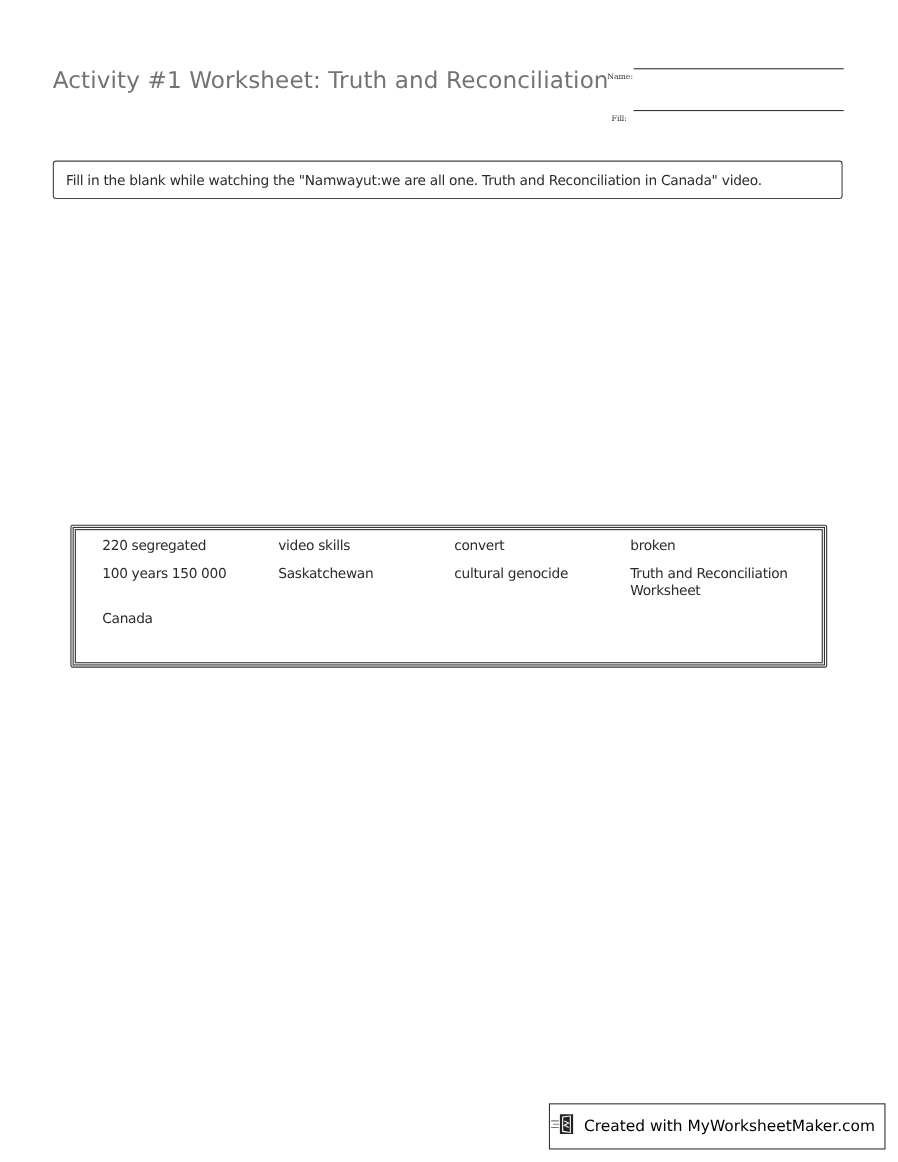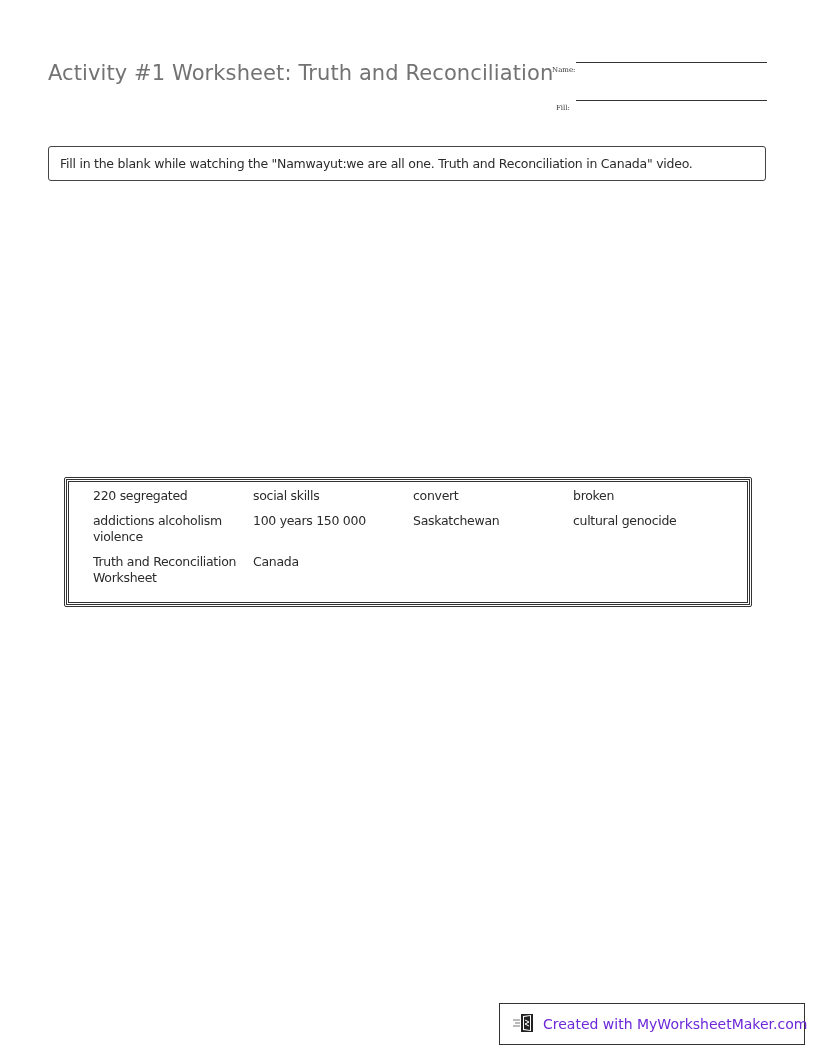--- a/index.html
+++ b/index.html
@@ -33,22 +33,22 @@
     box-sizing: border-box; padding: 11px 0 0 29px;
   }
   .wb-grid {
     display: grid; grid-template-columns: 160px 160px 160px 160px;
     row-gap: 9px; font-size: 12.5px; line-height: 16px; color: #2b2b2b; letter-spacing: -0.3px;
   }
   .wb-grid div { padding-right: 10px; }
   .footer {
     position: absolute; left: 499px; top: 1003px; width: 306px; height: 42px;
     border: 1px solid #333; box-sizing: border-box;
-    display: flex; align-items: center; padding-left: 12px;
-    font-size: 14px; color: #6d28d9; white-space: nowrap;
+    display: flex; align-items: center; 
+    font-size: 14px; color: #000000; white-space: nowrap;
   }
   .footer svg { margin-right: 7px; }
 </style>
 </head>
 <body>
 
 <h1 class="title">Activity #1 Worksheet: Truth and Reconciliation</h1>
 
 <div class="field" style="left:0;top:0;">
   <span class="lbl" style="left:552px;top:50px;">Name:</span>
@@ -58,24 +58,23 @@
   <span class="lbl" style="left:556px;top:88px;">Fill:</span>
   <span class="line" style="left:576px;top:100px;width:191px;"></span>
 </div>
 
 <div class="instructions">Fill in the blank while watching the "Namwayut:we are all one. Truth and Reconciliation in Canada" video.</div>
 
 <div class="wordbank"></div>
 <div class="wordbank-inner">
   <div class="wb-grid">
     <div>220 segregated</div>
-    <div>social skills</div>
+    <div>video skills</div>
     <div>convert</div>
     <div>broken</div>
-    <div>addictions alcoholism violence</div>
     <div>100 years 150 000</div>
     <div>Saskatchewan</div>
     <div>cultural genocide</div>
     <div>Truth and Reconciliation Worksheet</div>
     <div>Canada</div>
   </div>
 </div>
 
 <div class="footer">
   <span>

